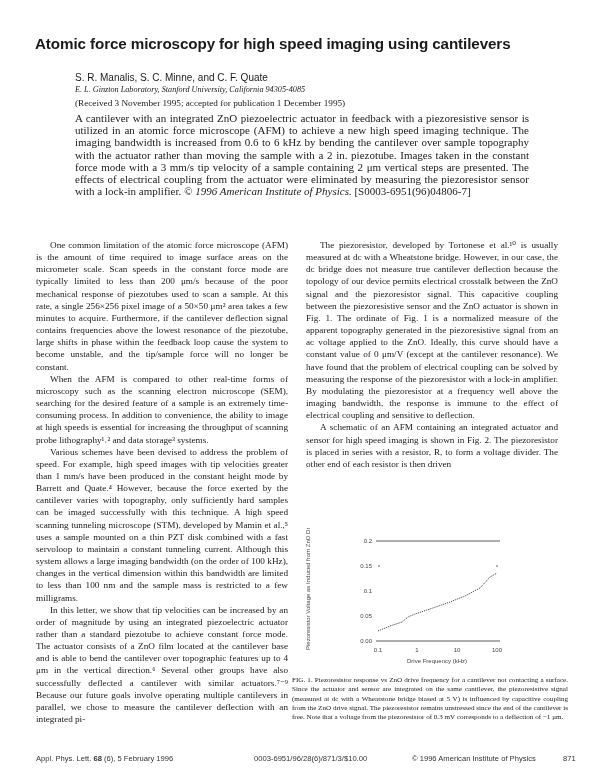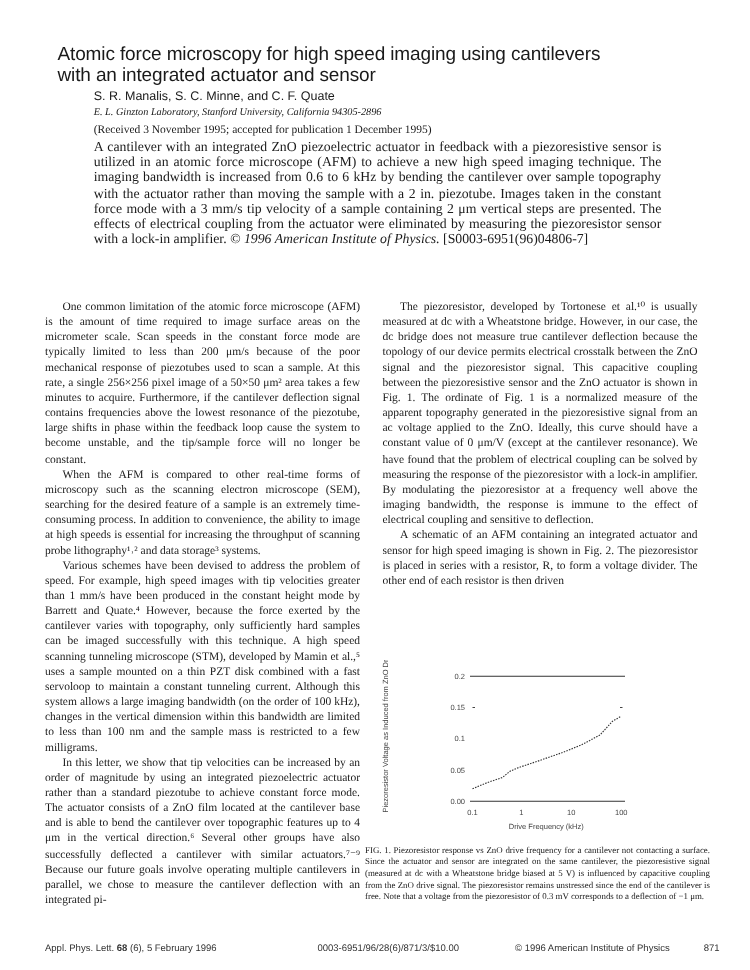--- a/index.html
+++ b/index.html
@@ -1,19 +1,19 @@
 <!DOCTYPE html>
 <html><head>
 <meta charset="utf-8">
 <style>
   html, body { margin:0; padding:0; background:#ffffff; }
   body { width:600px; height:776px; position:relative; overflow:hidden; color:#1a1a1a; }
   .serif { font-family: "Liberation Serif", "DejaVu Serif", serif; }
   .sans { font-family: "Liberation Sans", "DejaVu Sans", sans-serif; }
-  #title { position:absolute; left:46px; top:35px; width:520px; font-size:15.2px; font-weight:normal; line-height:17px; letter-spacing:-0.1px; }
+  #title { position:absolute; left:35px; top:35px; width:520px; font-size:15.2px; font-weight:bold; line-height:17px; letter-spacing:-0.1px; }
   #authors { position:absolute; left:75px; top:72px; font-size:10px; }
   #affil { position:absolute; left:75px; top:85px; font-size:8.2px; font-style:italic; }
   #received { position:absolute; left:75px; top:98px; font-size:9.2px; }
   #abstract { position:absolute; left:75px; top:112px; width:454px; font-size:11px; line-height:12.2px; text-align:justify; }
   #abstract .cr { font-style:italic; }
   .col { position:absolute; top:239px; width:252px; font-size:9.2px; line-height:12.15px; text-align:justify; }
   #col-left { left:36px; }
   #col-right { left:306px; }
   .col p { margin:0; text-indent:14px; }
   .col p.noind { text-indent:0; }
@@ -21,24 +21,23 @@
   #caption { position:absolute; left:292px; top:676px; width:276px; font-size:7.1px; line-height:9.3px; text-align:justify; }
   #footer { position:absolute; left:36px; top:754px; width:540px; font-size:7.6px; color:#333; }
   #footer span { position:absolute; top:0; white-space:nowrap; }
   .ylbl { font-family:"Liberation Sans", sans-serif; font-size:6px; fill:#444; }
 </style>
 </head>
 <body>
 
 <div id="title" class="sans">
   <div>Atomic force microscopy for high speed imaging using cantilevers</div>
-  <div>with an integrated actuator and sensor</div>
 </div>
 <div id="authors" class="sans">S. R. Manalis, S. C. Minne, and C. F. Quate</div>
-<div id="affil" class="serif">E. L. Ginzton Laboratory, Stanford University, California 94305-2896</div>
+<div id="affil" class="serif">E. L. Ginzton Laboratory, Stanford University, California 94305-4085</div>
 <div id="received" class="serif">(Received 3 November 1995; accepted for publication 1 December 1995)</div>
 
 <div id="abstract" class="serif">
   <span>A cantilever with an integrated ZnO piezoelectric actuator in feedback with a piezoresistive sensor is utilized in an atomic force microscope (AFM) to achieve a new high speed imaging technique. The imaging bandwidth is increased from 0.6 to 6 kHz by bending the cantilever over sample topography with the actuator rather than moving the sample with a 2 in. piezotube. Images taken in the constant force mode with a 3 mm/s tip velocity of a sample containing 2 μm vertical steps are presented. The effects of electrical coupling from the actuator were eliminated by measuring the piezoresistor sensor with a lock-in amplifier.</span>
   <span class="cr">© 1996 American Institute of Physics.</span>
   <span>[S0003-6951(96)04806-7]</span>
 </div>
 
 <div id="col-left" class="col serif">
   <p>One common limitation of the atomic force microscope (AFM) is the amount of time required to image surface areas on the micrometer scale. Scan speeds in the constant force mode are typically limited to less than 200 μm/s because of the poor mechanical response of piezotubes used to scan a sample. At this rate, a single 256×256 pixel image of a 50×50 μm² area takes a few minutes to acquire. Furthermore, if the cantilever deflection signal contains frequencies above the lowest resonance of the piezotube, large shifts in phase within the feedback loop cause the system to become unstable, and the tip/sample force will no longer be constant.</p>

